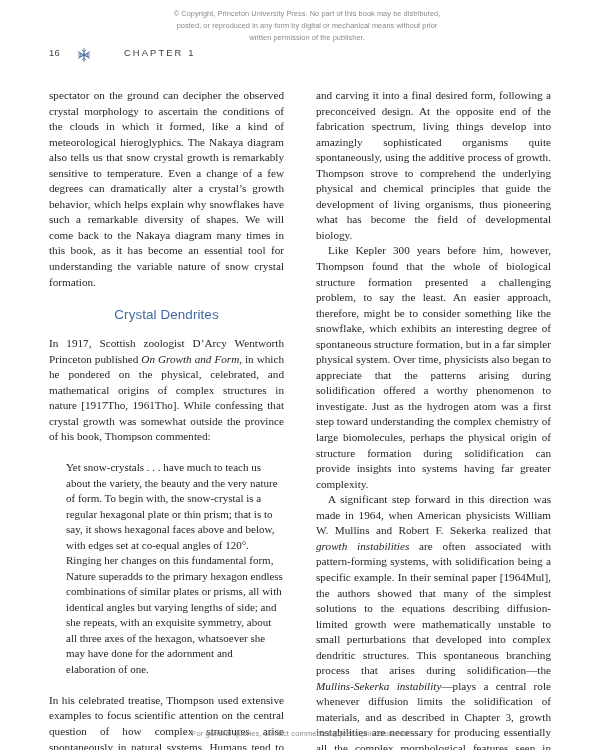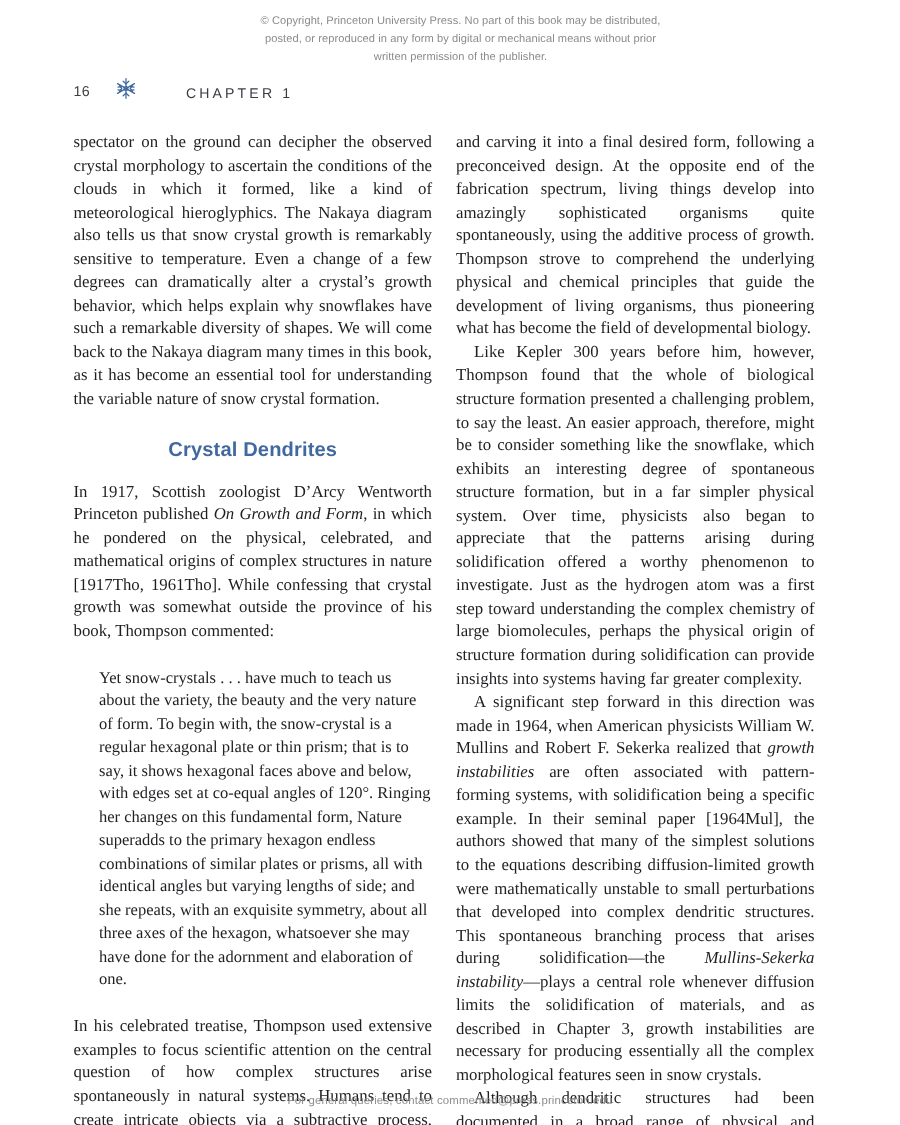--- a/index.html
+++ b/index.html
@@ -36,21 +36,21 @@
     text-align: center;
     letter-spacing: 0.05px;
   }
 
   
   .running-head {
     position: absolute;
     top: 47px;
     left: 49px;
     display: flex;
-    align-items: flex-end;
+    align-items: flex-start;
     height: 20px;
   }
   .folio {
     font-family: "Liberation Sans", sans-serif;
     font-size: 9.5px;
     color: #3f3f45;
     letter-spacing: 0.2px;
   }
   .snowflake-mark {
     margin-left: 16px;
@@ -69,21 +69,21 @@
   }
 
   
   .columns {
     position: absolute;
     top: 88px;
     left: 49px;
     width: 502px;
     height: 612px;
     display: flex;
-    gap: 16px;
+    gap: 32px;
   }
   .col {
     width: 239px;
     position: relative;
   }
 
   p.body-par {
     margin: 0;
     font-size: 11.2px;
     line-height: 15.55px;
@@ -96,21 +96,21 @@
     text-indent: 12px;
   }
   p.noindent {
     text-indent: 0 !important;
   }
 
   .section-heading {
     margin: 17px 0 14px 0;
     font-family: "Liberation Sans", sans-serif;
     font-size: 13.4px;
-    font-weight: bold;
+    font-weight: normal;
     color: #41699f;
     text-align: center;
     letter-spacing: 0.1px;
   }
 
   blockquote.extract {
     margin: 15.5px 0 15.5px 0;
     padding: 0 0 0 17px;
     font-size: 11px;
     line-height: 15.5px;

